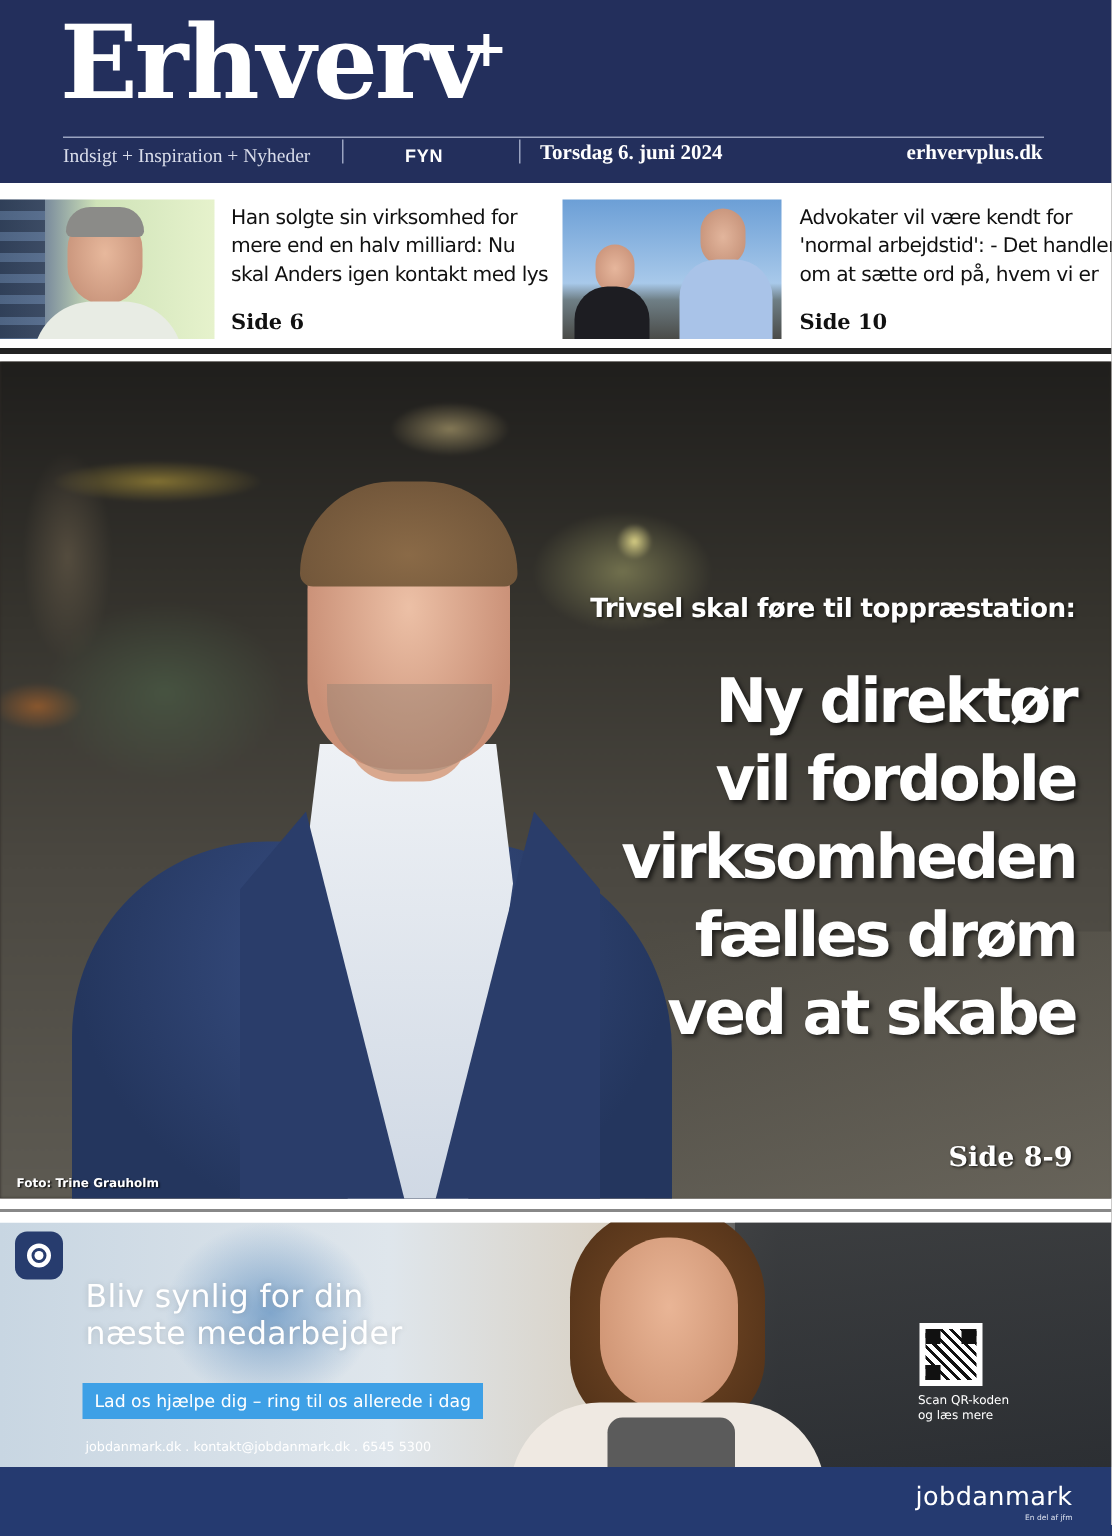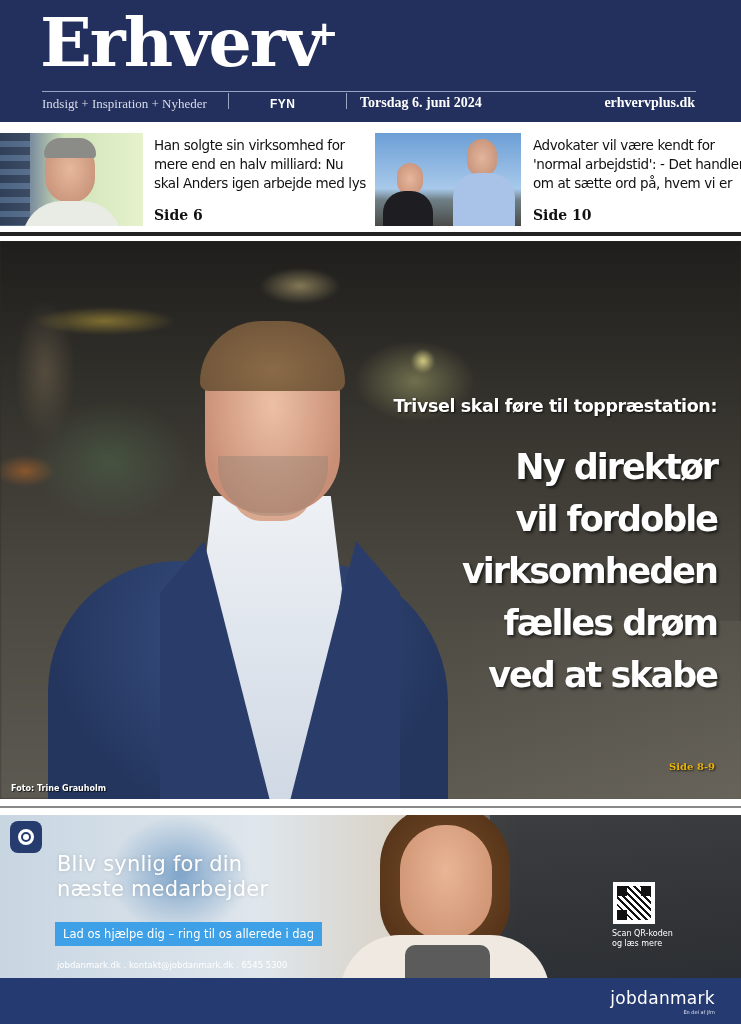--- a/index.html
+++ b/index.html
@@ -44,22 +44,22 @@
   .jacket { position: absolute; left: 48px; top: 320px; width: 400px; height: 260px; background: radial-gradient(ellipse at 50% 30%, #3b5288, #24365e 70%); border-radius: 130px 140px 0 0; }
   .shirt { position: absolute; left: 202px; top: 255px; width: 140px; height: 310px; background: linear-gradient(180deg, #eef1f5, #cfd8e4); clip-path: polygon(8% 0, 92% 0, 100% 30%, 78% 100%, 22% 100%, 0 30%); }
   .lapel-l { position: absolute; left: 160px; top: 300px; width: 110px; height: 260px; background: #2a3d6a; clip-path: polygon(40% 0, 100% 100%, 0 100%, 0 20%); }
   .lapel-r { position: absolute; left: 290px; top: 300px; width: 110px; height: 260px; background: #2a3d6a; clip-path: polygon(60% 0, 100% 20%, 100% 100%, 0 100%); }
   .neck { position: absolute; left: 232px; top: 210px; width: 80px; height: 70px; background: #d9a88e; border-radius: 0 0 30px 30px; }
   .head { position: absolute; left: 205px; top: 92px; width: 135px; height: 180px; background: radial-gradient(ellipse at 50% 40%, #ecc0a6, #c98f76 75%); border-radius: 60px 60px 58px 58px; }
   .hair { position: absolute; left: 200px; top: 80px; width: 145px; height: 70px; background: radial-gradient(ellipse at 50% 70%, #8a6a47, #6a5036); border-radius: 70px 70px 10px 10px; }
   .beard { position: absolute; left: 218px; top: 215px; width: 110px; height: 60px; background: rgba(150,130,115,0.45); border-radius: 0 0 50px 50px; }
 
   .kicker { position: absolute; right: 24px; top: 155px; color: #fff; font-family: "DejaVu Sans", sans-serif; font-weight: bold; font-size: 17.5px; letter-spacing: -0.4px; text-shadow: 1px 1px 2px rgba(0,0,0,0.7); }
-  .headline { position: absolute; right: 24px; top: 200px; width: 420px; text-align: right; color: #fff; font-family: "DejaVu Sans", sans-serif; font-weight: bold; font-size: 35px; line-height: 52px; letter-spacing: -2px; text-shadow: 2px 2px 3px rgba(0,0,0,0.6); }
-  .hero-page { position: absolute; right: 26px; top: 520px; color: #eab308; font-family: "DejaVu Serif", serif; font-weight: bold; font-size: 10px; text-shadow: 1px 1px 2px rgba(0,0,0,0.8); }
+  .headline { position: absolute; right: 24px; top: 200px; width: 420px; text-align: right; color: #fff; font-family: "DejaVu Sans", sans-serif; font-weight: bold; font-size: 41px; line-height: 52px; letter-spacing: -2px; text-shadow: 2px 2px 3px rgba(0,0,0,0.6); }
+  .hero-page { position: absolute; right: 26px; top: 520px; color: #ffffff; font-family: "DejaVu Serif", serif; font-weight: bold; font-size: 18px; text-shadow: 1px 1px 2px rgba(0,0,0,0.8); }
   .credit { position: absolute; left: 11px; top: 543px; color: #fff; font-family: "DejaVu Sans", sans-serif; font-weight: bold; font-size: 8px; text-shadow: 1px 1px 1px rgba(0,0,0,0.8); }
   .rule-thin { position: absolute; left: 0; top: 806px; width: 741px; height: 2px; background: #888; }
 
   
   .ad { position: absolute; left: 0; top: 815px; width: 741px; height: 209px; overflow: hidden; }
   .ad-bg { position: absolute; left: 0; top: 0; width: 741px; height: 163px;
     background:
       radial-gradient(ellipse 70px 60px at 180px 60px, rgba(90,140,190,0.7), transparent),
       linear-gradient(90deg, #c8d6e2 0%, #dfe6ec 35%, #d9d1c4 55%, #3c3f42 70%, #2a2d31 100%);
   }
@@ -103,21 +103,21 @@
   <div class="site">erhvervplus.dk</div>
 </header>
 
 <article class="teaser" style="left:0; width:370px;">
   <div class="teaser-photo" style="background: linear-gradient(90deg, #3c4e66 0%, #6f8099 18%, #cfe3b8 45%, #e6f2cc 100%);">
     <div style="position:absolute;left:0;top:0;width:30px;height:93px;background:repeating-linear-gradient(180deg,#2d3c55 0 8px,#52698a 8px 14px);opacity:0.8;"></div>
     <div style="position:absolute;left:45px;top:8px;width:50px;height:62px;background:radial-gradient(ellipse at 50% 45%,#e7b89c,#c08a72);border-radius:25px;"></div>
     <div style="position:absolute;left:44px;top:5px;width:52px;height:20px;background:#8b8b88;border-radius:25px 25px 6px 6px;"></div>
     <div style="position:absolute;left:22px;top:68px;width:100px;height:40px;background:#e8ece4;border-radius:45px 45px 0 0;"></div>
   </div>
-  <div class="teaser-text">Han solgte sin virksomhed for mere end en halv milliard: Nu skal Anders igen arbejde med lys</div>
+  <div class="teaser-text">Han solgte sin virksomhed for mere end en halv milliard: Nu skal Anders igen kontakt med lys</div>
   <div class="teaser-page">Side 6</div>
 </article>
 
 <article class="teaser" style="left:375px; width:366px;">
   <div class="teaser-photo" style="width:146px; background: linear-gradient(180deg, #6c9fd6 0%, #a8c9ea 60%, #6f7f86 72%, #4a4b48 100%);">
     <div style="position:absolute;left:22px;top:30px;width:26px;height:32px;background:radial-gradient(#e6b69c,#c48c73);border-radius:13px;"></div>
     <div style="position:absolute;left:8px;top:58px;width:50px;height:40px;background:#1d1d22;border-radius:22px 22px 0 0;"></div>
     <div style="position:absolute;left:92px;top:6px;width:30px;height:38px;background:radial-gradient(#e2b59c,#c08b72);border-radius:15px;"></div>
     <div style="position:absolute;left:78px;top:40px;width:62px;height:55px;background:#a9c3e8;border-radius:25px 25px 0 0;"></div>
   </div>

